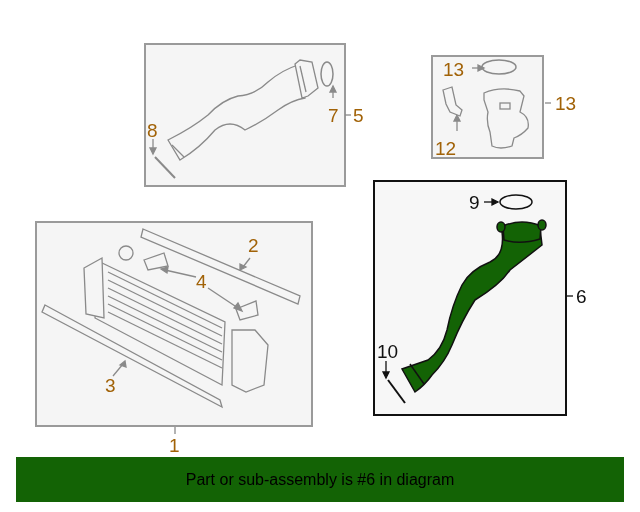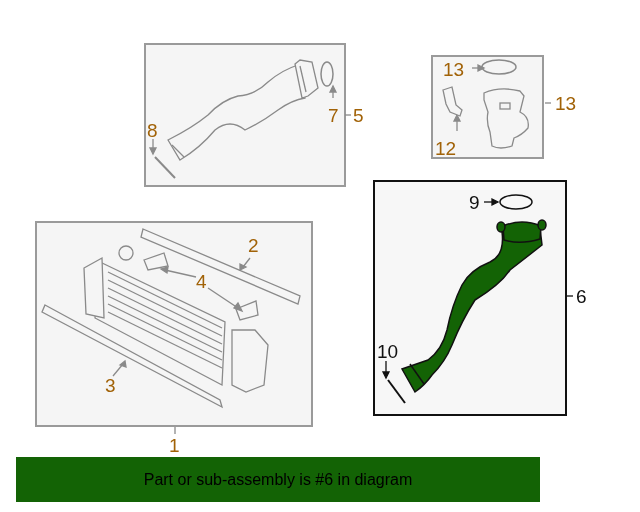--- a/index.html
+++ b/index.html
@@ -3,21 +3,21 @@
 <meta charset="utf-8">
 <style>
   html, body { margin:0; padding:0; background:#ffffff; }
   body { width:640px; height:512px; position:relative; overflow:hidden; font-family:"Liberation Sans", sans-serif; }
   .box { position:absolute; background:#f5f5f5; box-sizing:border-box; }
   .box.gray { border:2px solid #9a9a9a; }
   .box.dark { border:2px solid #111111; background:#f7f7f7; }
   .label { position:absolute; font-size:19px; line-height:19px; color:#a16207; }
   .label.dark { color:#111111; }
   svg.diagram { position:absolute; left:0; top:0; }
-  .banner { position:absolute; left:16px; top:457px; width:524px; height:45px; background:#136305; display:flex; flex-direction:column; align-items:center; justify-content:center; }
+  .banner { position:absolute; left:16px; top:457px; width:608px; height:45px; background:#136305; display:flex; flex-direction:column; align-items:center; justify-content:center; }
   .banner span { font-size:16px; line-height:18px; color:#000000; }
 </style>
 </head>
 <body>
 
 <div class="box gray" style="left:144px;top:43px;width:202px;height:144px;"></div>
 <div class="box gray" style="left:431px;top:55px;width:113px;height:104px;"></div>
 <div class="box gray" style="left:35px;top:221px;width:278px;height:206px;"></div>
 <div class="box dark" style="left:373px;top:180px;width:194px;height:236px;"></div>
 

